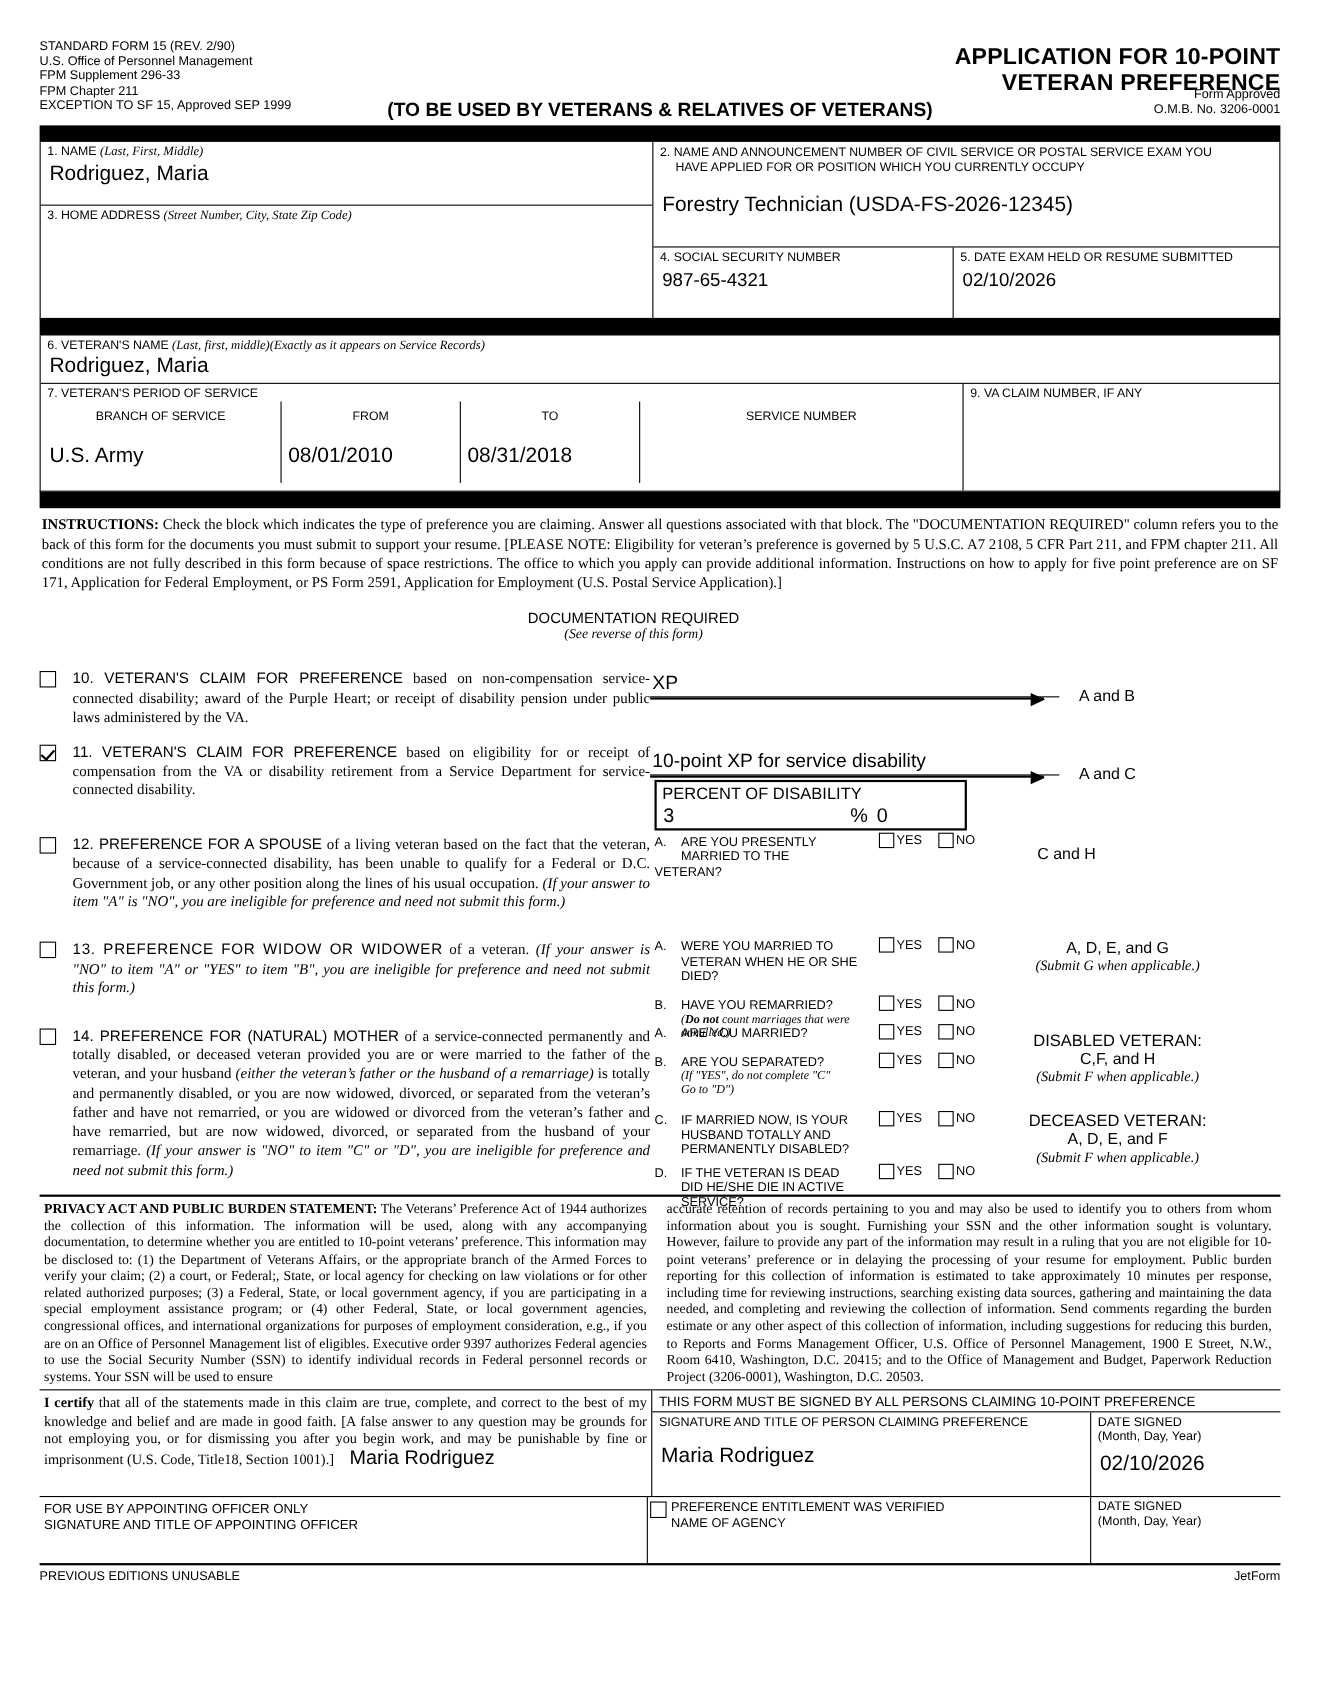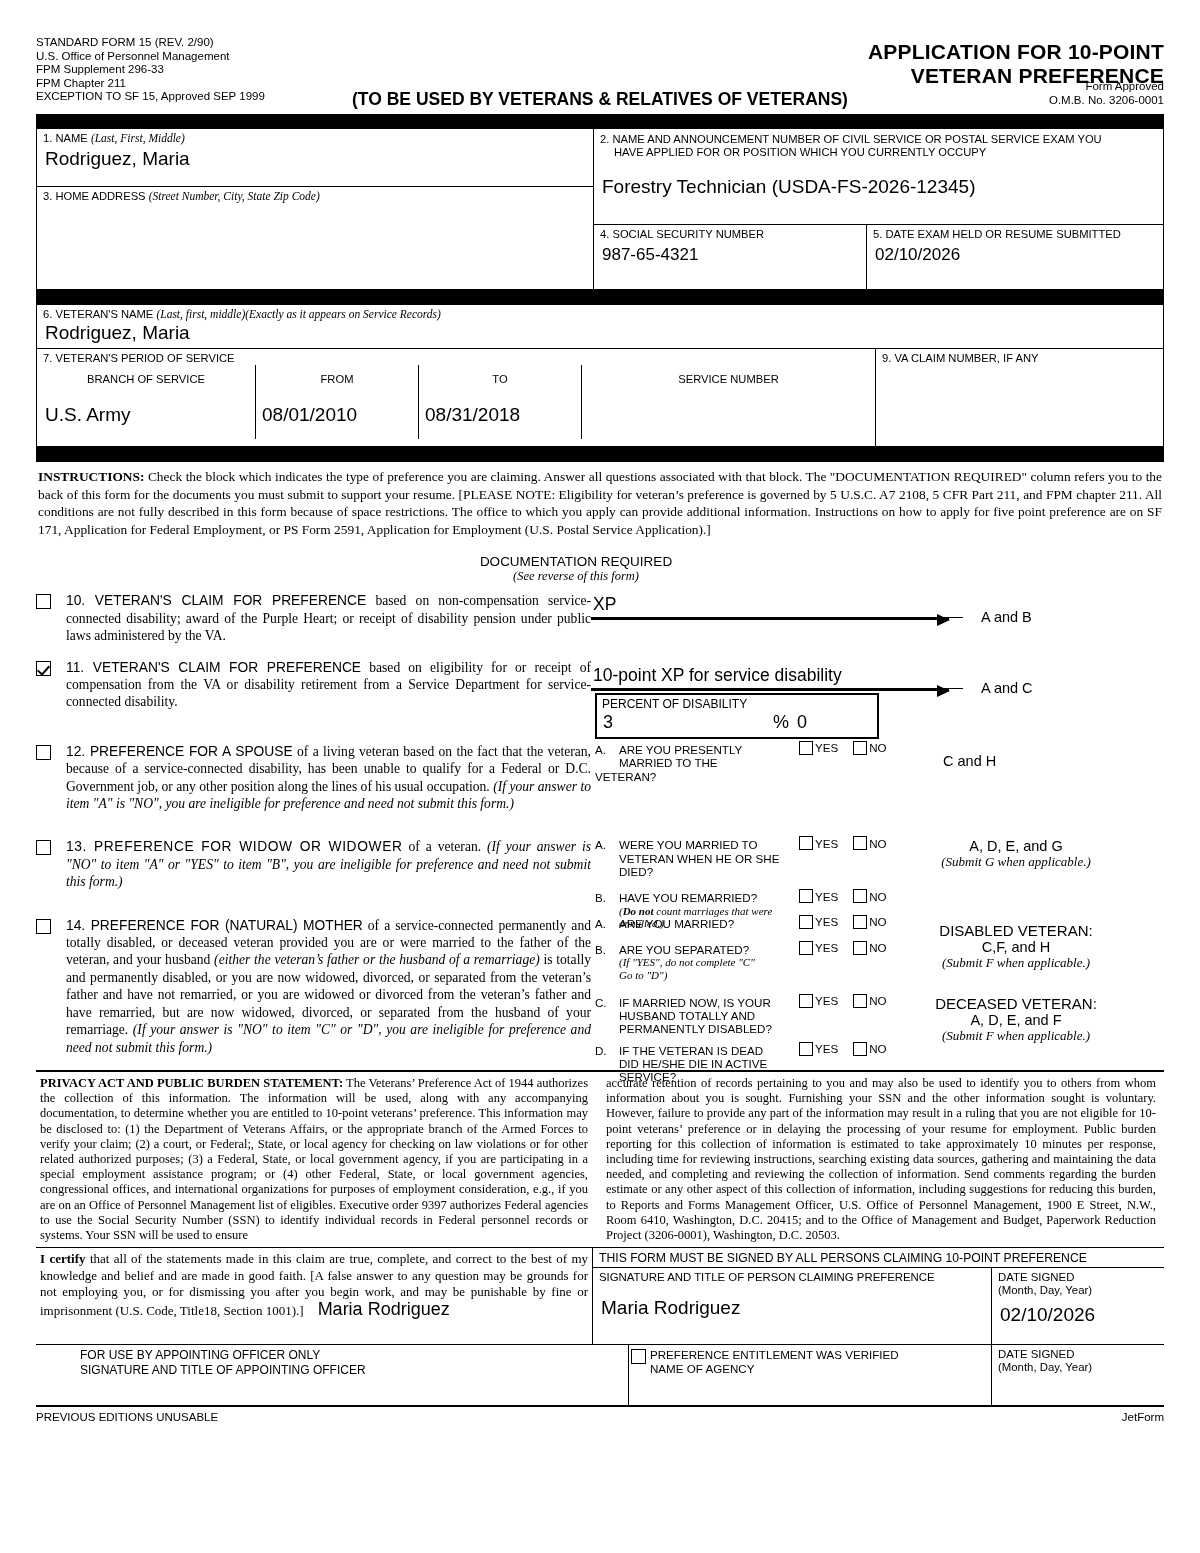--- a/index.html
+++ b/index.html
@@ -41,21 +41,21 @@
   .itxt .capw{font-family:"Liberation Sans",sans-serif;font-size:13.8px;letter-spacing:.6px;}
   .rcol{flex:1;position:relative;}
   .wline{position:relative;height:26px;}
   .wline .hand{position:absolute;left:2px;bottom:3px;font-size:17.5px;white-space:nowrap;}
   .wline .rule{position:absolute;left:0;right:0;bottom:0;border-bottom:1.6px solid #000;}
   .arrow{position:absolute;height:0;border-top:2.2px solid #000;}
   .arrow:after{content:"";position:absolute;right:-1px;top:-6px;border-left:13px solid #000;border-top:6.5px solid transparent;border-bottom:6.5px solid transparent;}
   .docv{position:absolute;font-size:14.5px;white-space:nowrap;}
   .docv .sub{display:block;font-family:"Liberation Serif",serif;font-style:italic;font-size:13px;}
   .pctbox{position:absolute;border:2px solid #000;box-sizing:border-box;}
-  .pctbox .pl{font-size:12px;padding:2px 0 0 5px;}
+  .pctbox .pl{font-size:15px;padding:2px 0 0 5px;}
   .pctbox .pv{font-size:18px;padding:1px 0 2px 6px;display:flex;}
   
   .q{position:absolute;font-size:11.6px;line-height:13.4px;}
   .q .qi{font-family:"Liberation Serif",serif;font-style:italic;font-size:11px;line-height:12.6px;display:block;}
   .ybox{position:absolute;display:flex;align-items:center;gap:2px;font-size:11.6px;}
   .ybox .bx{width:14px;height:14px;border:1.6px solid #000;box-sizing:border-box;background:#fff;}
   .ybox .gap{width:11px;}
   
   .priv{margin:0 36px;border-top:2.4px solid #000;display:flex;}
   .priv .col{font-family:"Liberation Serif",serif;font-size:12.5px;line-height:15.2px;text-align:justify;padding:4px 8px 4px 4px;}
@@ -66,21 +66,21 @@
   .cert .c1{width:548px;flex:0 0 548px;font-family:"Liberation Serif",serif;font-size:13px;line-height:16.6px;text-align:justify;padding:3px 4px 0 4px;position:relative;}
   .cert .c2{flex:1;border-left:1.6px solid #000;}
   .sigline{font-family:"Liberation Sans",sans-serif;font-size:18px;padding-left:14px;}
   .c2top{font-size:12.2px;padding:3px 0 2px 6px;border-bottom:1.4px solid #000;}
   .c2row{display:flex;}
   .c2a{flex:1;}
   .c2b{width:172px;flex:0 0 172px;border-left:1.4px solid #000;}
   .mini{font-size:11.4px;padding:3px 0 0 6px;}
   .bigval{font-size:19px;padding:6px 0 4px 8px;}
   .appt{margin:0 36px;border-top:1.6px solid #000;display:flex;height:60px;}
-  .appt .a1{width:548px;flex:0 0 548px;font-size:12px;line-height:14.6px;padding:3px 0 0 4px;margin-left:40px;}
+  .appt .a1{width:548px;flex:0 0 548px;font-size:12px;line-height:14.6px;padding:3px 0 0 4px;}
   .appt .a2{flex:1;border-left:1.6px solid #000;display:flex;}
   .appt .a2a{flex:1;display:flex;}
   .appt .a2b{width:172px;flex:0 0 172px;border-left:1.4px solid #000;}
   .vbox{width:15px;height:15px;border:1.6px solid #000;box-sizing:border-box;margin:4px 4px 0 2px;flex:0 0 15px;}
   .footer{margin:0 36px;border-top:2.6px solid #000;display:flex;justify-content:space-between;font-size:11.5px;padding-top:4px;}
 </style>
 </head>
 <body>
 
 <div class="page">
@@ -191,21 +191,21 @@
     <span class="b">INSTRUCTIONS:</span><span> Check the block which indicates the type of preference you are claiming.  Answer all questions associated with that block.  The "DOCUMENTATION REQUIRED" column refers you to the back of this form for the documents you must submit to support your resume.  [PLEASE NOTE:  Eligibility for veteran’s preference is governed by 5 U.S.C. A7 2108, 5 CFR Part 211, and FPM chapter 211.  All conditions are not fully described in this form because of space restrictions.  The office to which you apply can provide additional information.  Instructions on how to apply for five point preference are on SF 171, Application for Federal Employment, or PS Form 2591, Application for Employment (U.S. Postal Service Application).]</span>
   </div>
 
   <div class="docreq">
     <div class="t1">DOCUMENTATION REQUIRED</div>
     <div class="t2">(See reverse of this form)</div>
   </div>
 
   <div class="claims">
 
-    <div class="item" style="margin-top:8px;">
+    <div class="item" style="margin-top:24px;">
       <div class="ckcol">
         <div class="cbox" id="cb10"></div>
       </div>
       <div class="itxt">
         <span class="cap">10.  VETERAN'S  CLAIM  FOR  PREFERENCE</span><span>  based  on  non-compensation service-connected disability; award of the Purple Heart; or receipt of disability pension under public laws administered by the VA.</span>
       </div>
       <div class="rcol">
         <div class="wline" style="width:372px;">
           <span class="hand">XP</span>
           <span class="rule"></span>

